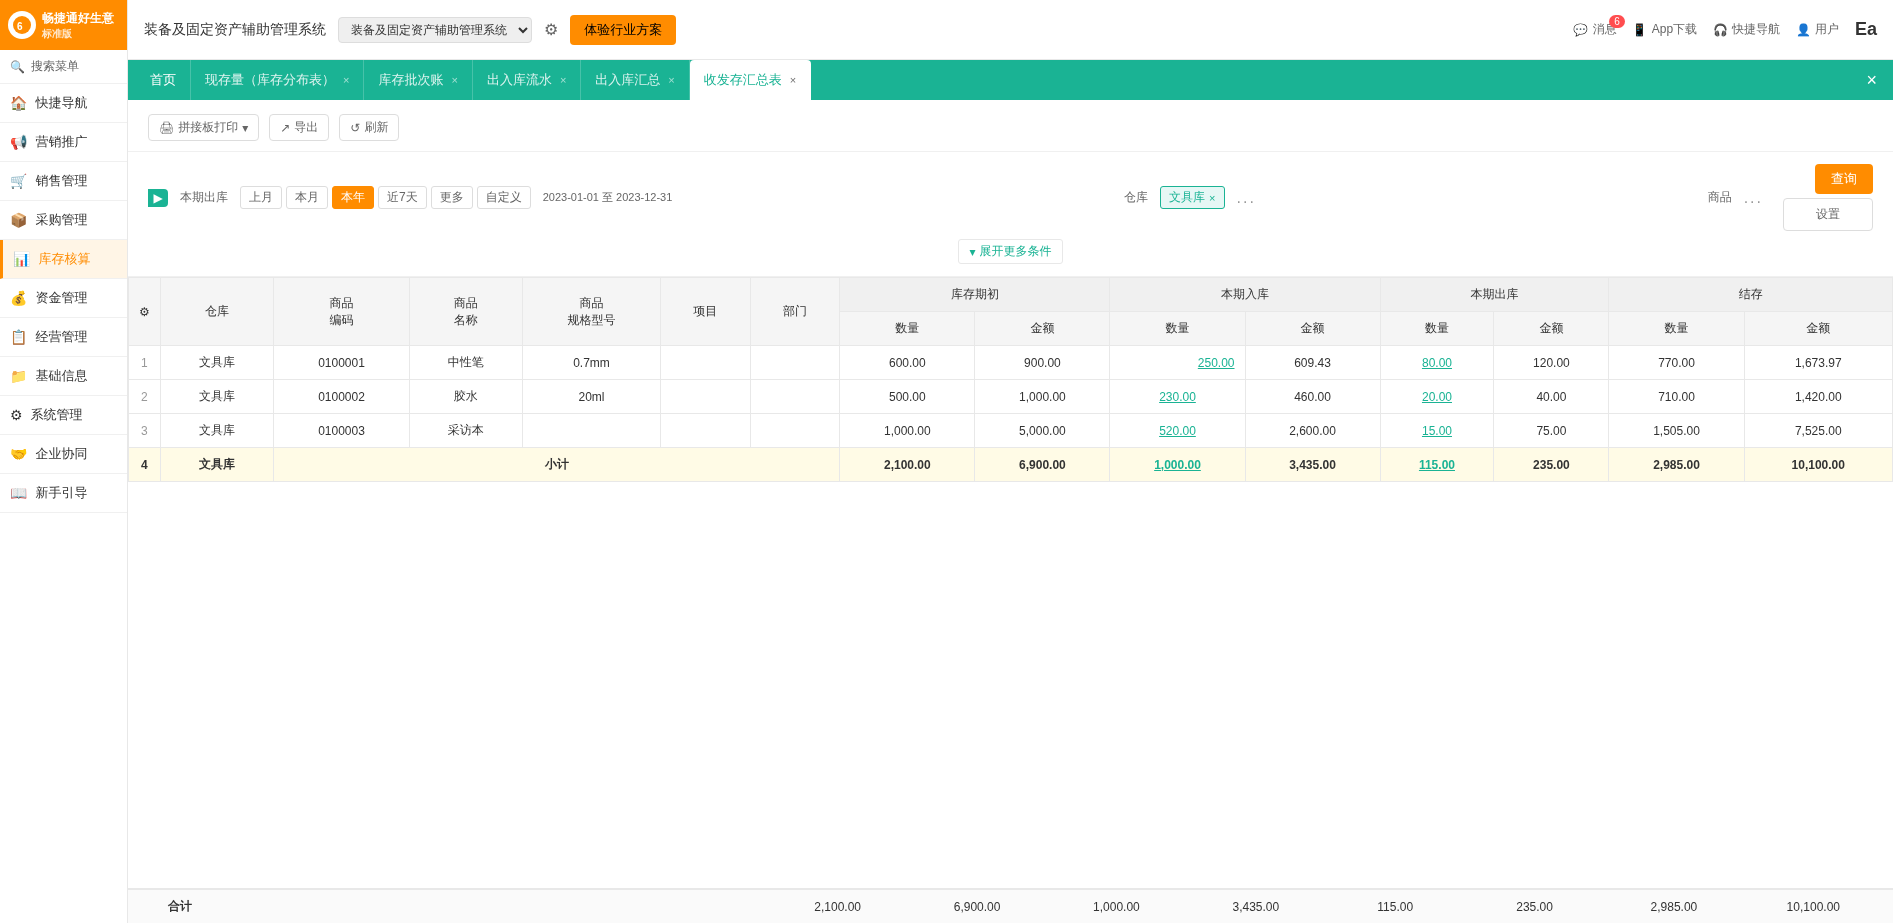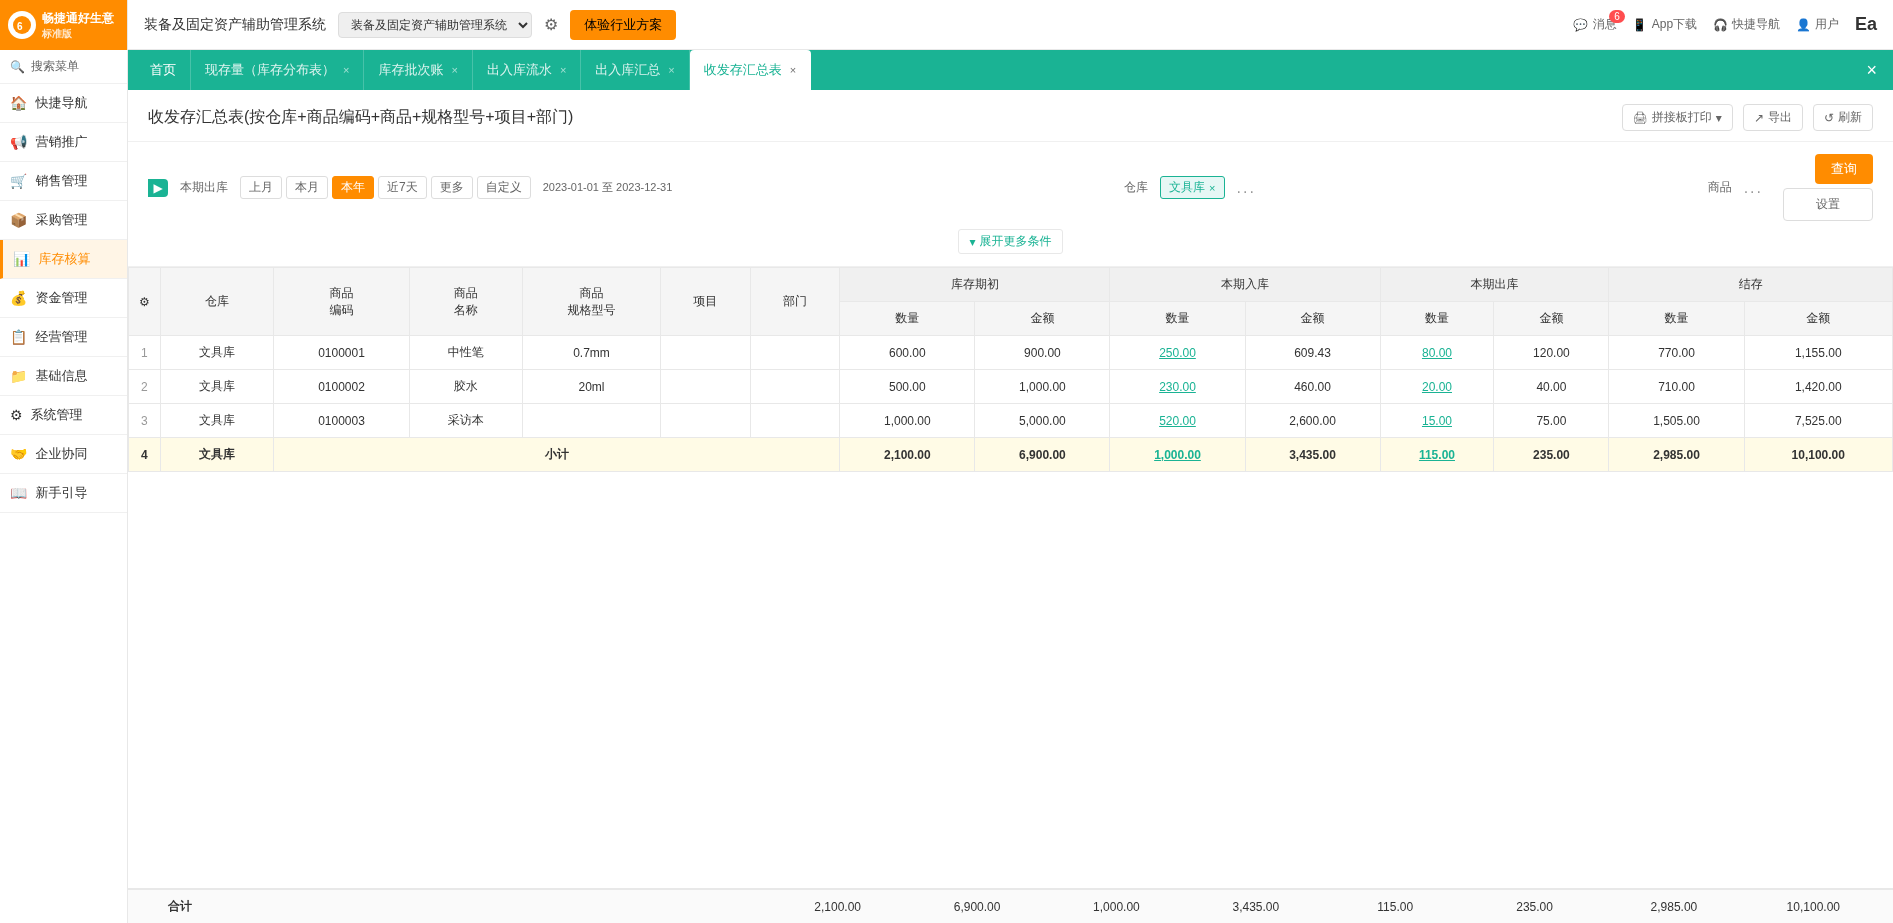--- a/index.html
+++ b/index.html
@@ -12,21 +12,21 @@
     .sidebar-logo-icon svg { width: 20px; height: 20px; }
     .sidebar-search { display: flex; align-items: center; padding: 8px 10px; gap: 6px; cursor: pointer; color: #666; border-bottom: 1px solid #f0f0f0; }
     .sidebar-nav-item { display: flex; align-items: center; padding: 10px 10px; gap: 8px; cursor: pointer; color: #333; font-size: 13px; border-bottom: 1px solid #f0f0f0; }
     .sidebar-nav-item.active { background: #fff5e6; color: #ff8c00; border-left: 3px solid #ff8c00; }
     .sidebar-nav-icon { font-size: 14px; color: inherit; }
 
     
     .main { flex: 1; display: flex; flex-direction: column; overflow: hidden; }
 
     
-    .top-header { background: #fff; height: 50px; display: flex; align-items: center; padding: 0 16px; border-bottom: 1px solid #e8e8e8; gap: 12px; }
+    .top-header { background: #fff; height: 60px; display: flex; align-items: center; padding: 0 16px; border-bottom: 1px solid #e8e8e8; gap: 12px; }
     .system-name { font-size: 14px; color: #333; }
     .top-header-select { border: 1px solid #ddd; border-radius: 4px; padding: 4px 8px; font-size: 12px; color: #333; }
     .top-header-btn { background: #ff8c00; color: #000000; border: none; border-radius: 4px; padding: 6px 14px; font-size: 13px; cursor: pointer; }
     .top-header-actions { display: flex; align-items: center; gap: 16px; margin-left: auto; }
     .top-header-action { display: flex; align-items: center; gap: 4px; color: #666; cursor: pointer; font-size: 12px; position: relative; }
     .badge { background: #ff4d4f; color: #fff; border-radius: 10px; padding: 1px 5px; font-size: 10px; position: absolute; top: -6px; right: -8px; }
     .gear-btn { background: none; border: none; cursor: pointer; color: #666; font-size: 16px; }
 
     
     .tab-bar { background: #1ab394; display: flex; align-items: center; height: 40px; padding: 0 8px; gap: 0; }
@@ -197,21 +197,20 @@
     <div class="tab-item active">
       <span>收发存汇总表</span>
       <span class="tab-close tab-close-main">×</span>
     </div>
     <span class="tab-bar-close">×</span>
   </div>
 
   <div class="page-content">
 
     <div class="page-header">
-      <span class="page-title">收发存汇总表(按仓库+商品编码+商品+规格型号+项目+部门)</span>
       <div class="page-header-actions">
         <button class="btn-outline">
           <span>🖨</span>
           <span>拼接板打印</span>
           <span>▾</span>
         </button>
         <button class="btn-outline">
           <span>↗</span>
           <span>导出</span>
         </button>
@@ -290,26 +289,26 @@
         <tr>
     <td style="color:#999;">1</td>
     <td>文具库</td>
     <td>0100001</td>
     <td>中性笔</td>
     <td>0.7mm</td>
     <td></td>
     <td></td>
     <td>600.00</td>
     <td>900.00</td>
-    <td style="color:#1ab394;text-decoration:underline;cursor:pointer;">250.00</td>
+    <td style="color:#1ab394;text-decoration:underline;cursor:pointer;text-align:right;">250.00</td>
     <td>609.43</td>
     <td style="color:#1ab394;text-decoration:underline;cursor:pointer;">80.00</td>
     <td>120.00</td>
     <td>770.00</td>
-    <td>1,155.00</td>
+    <td>1,673.97</td>
   </tr>
             <tr>
     <td style="color:#999;">2</td>
     <td>文具库</td>
     <td>0100002</td>
     <td>胶水</td>
     <td>20ml</td>
     <td></td>
     <td></td>
     <td>500.00</td>

